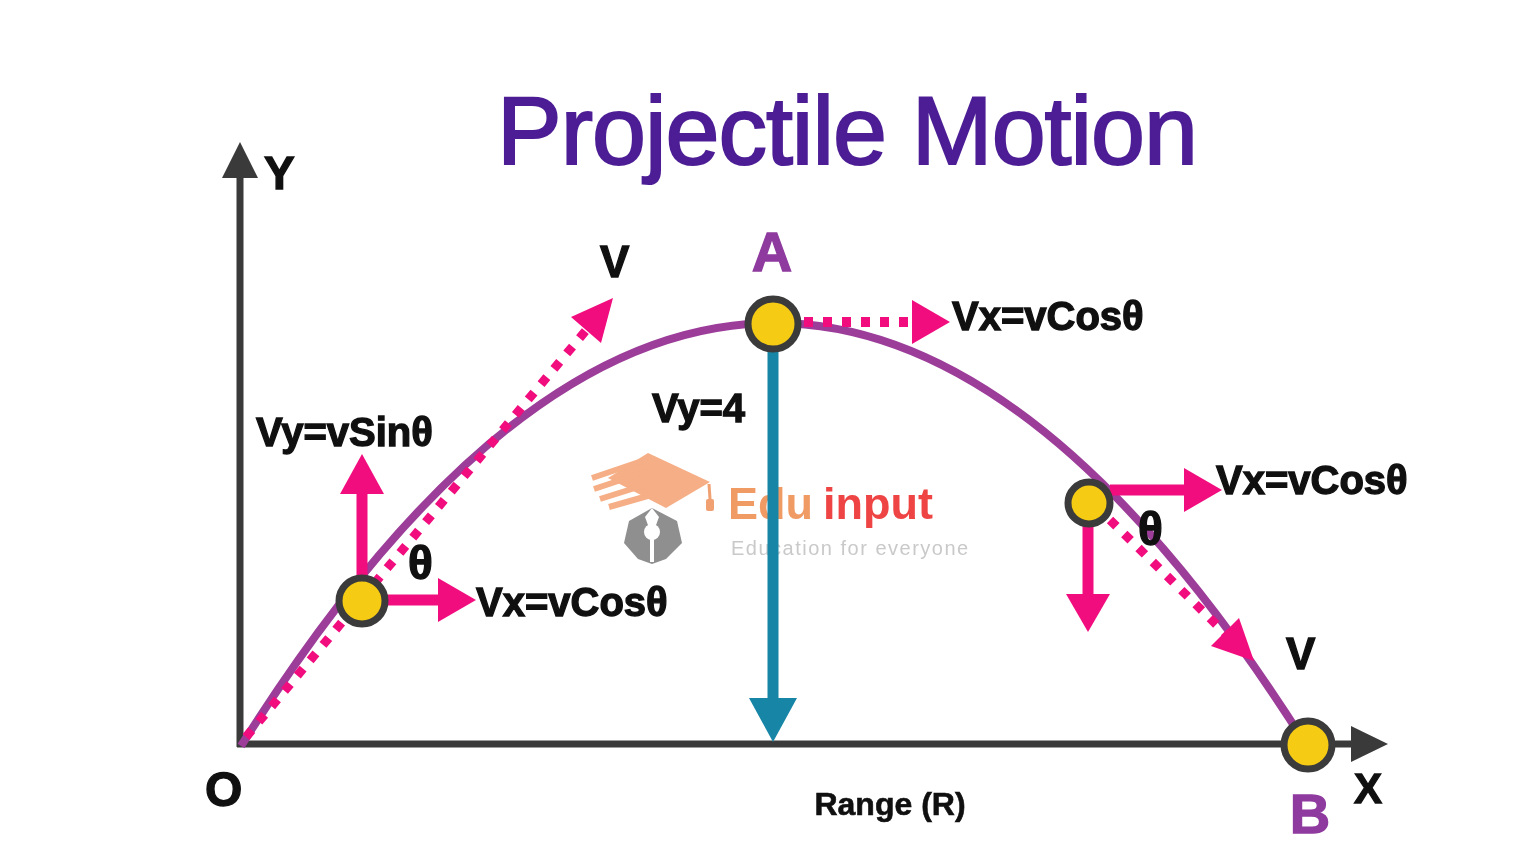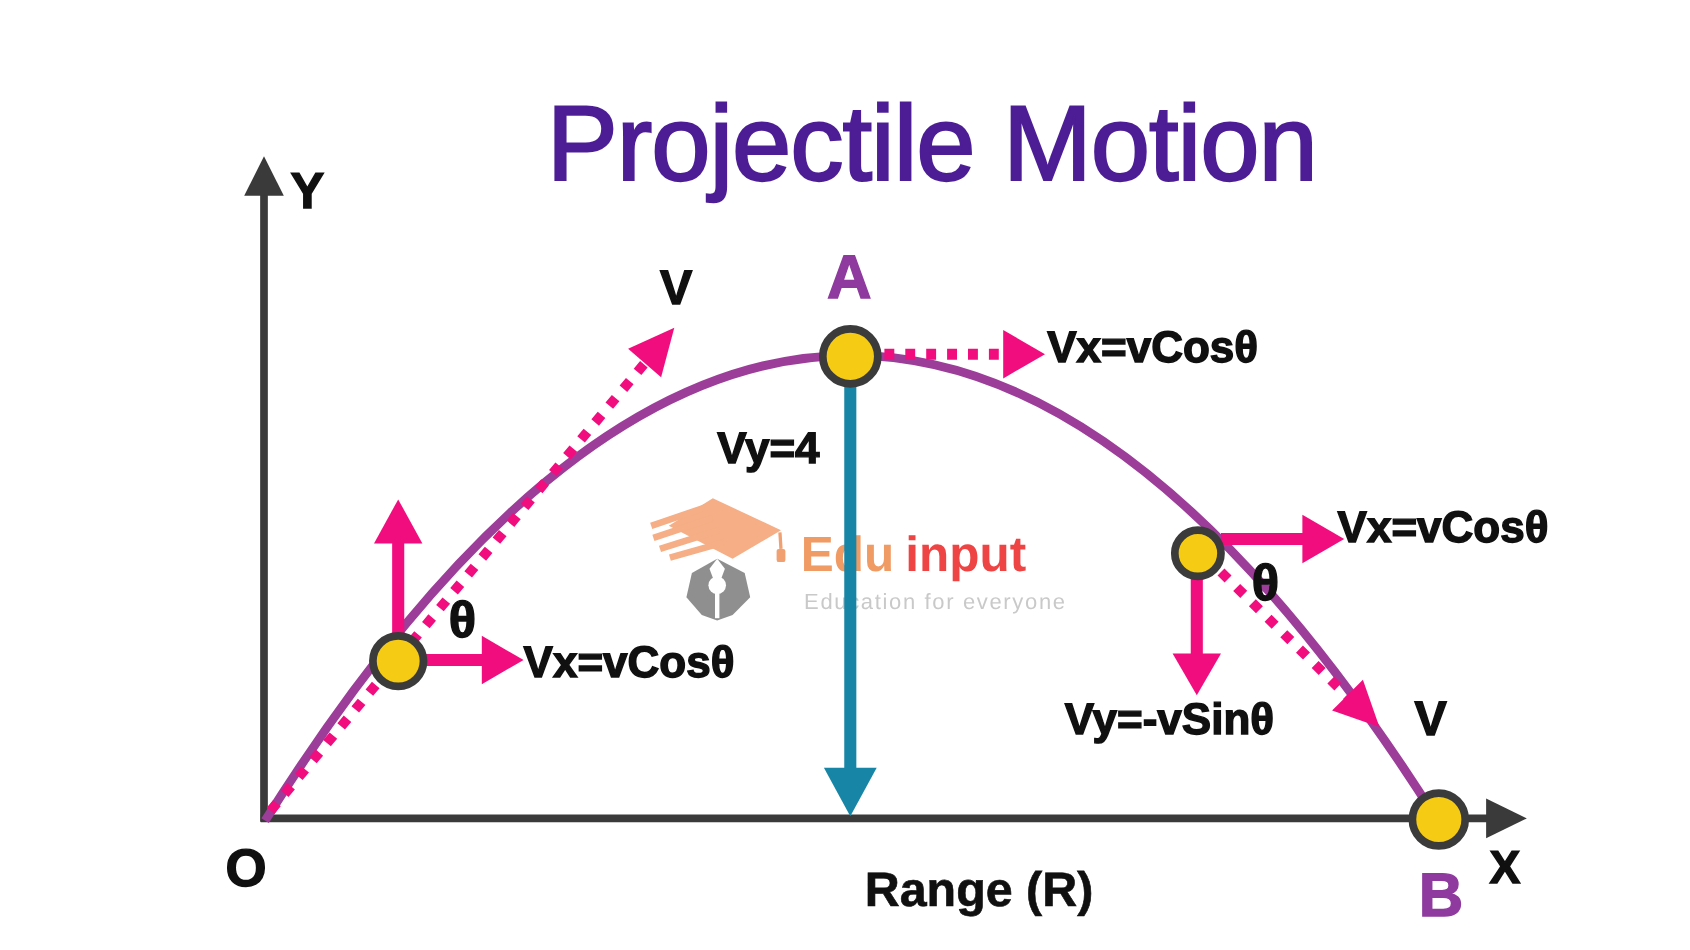--- a/index.html
+++ b/index.html
@@ -27,21 +27,21 @@
     letter-spacing:-1px;
     color:#4c1d95;
     margin-left:32px;
     -webkit-text-stroke:2px currentColor;
   }
   .axis-lbl{font-size:46px;}
   .pt-lbl{color:#8E3A9E;font-size:56px;}
   .vec-lbl{font-size:40px;}
   .theta-lbl{font-size:46px;}
   .v-lbl{font-size:44px;}
-  .range-lbl{font-size:44px;-webkit-text-stroke:0.6px currentColor;}
+  .range-lbl{font-size:32px;-webkit-text-stroke:0.6px currentColor;}
 
   
   .watermark{position:absolute;left:0;top:0;width:1536px;height:864px;z-index:1;}
   .diagram{z-index:2;}
   .labels{z-index:3;}
   .wm-text{
     position:absolute;left:728px;top:478px;
     font-size:45px;font-weight:700;letter-spacing:0;
   }
   .wm-edu{color:#F09A64;}
@@ -144,25 +144,25 @@
 
     <div class="lbl axis-lbl heavy" style="left:264px;top:150px;">Y</div>
     <div class="lbl axis-lbl heavy" style="left:1354px;top:768px;font-size:42px;">X</div>
     <div class="lbl axis-lbl heavy" style="left:205px;top:766px;font-size:48px;">O</div>
     <div class="lbl range-lbl" style="left:890px;top:788px;transform:translateX(-50%);">Range (R)</div>
 
     <div class="lbl pt-lbl heavy" style="left:772px;top:224px;transform:translateX(-50%);">A</div>
     <div class="lbl pt-lbl heavy" style="left:1310px;top:786px;transform:translateX(-50%);">B</div>
 
     <div class="lbl v-lbl heavy" style="left:600px;top:240px;">V</div>
+    <div class="lbl vec-lbl heavy" style="left:256px;top:412px;">Vy=vSinθ</div>
     <div class="lbl vec-lbl heavy" style="left:476px;top:582px;">Vx=vCosθ</div>
     <div class="lbl theta-lbl heavy" style="left:408px;top:540px;">θ</div>
 
     <div class="lbl vec-lbl heavy" style="left:652px;top:388px;">Vy=4</div>
     <div class="lbl vec-lbl heavy" style="left:952px;top:296px;">Vx=vCosθ</div>
 
     <div class="lbl vec-lbl heavy" style="left:1216px;top:460px;">Vx=vCosθ</div>
     <div class="lbl theta-lbl heavy" style="left:1138px;top:506px;">θ</div>
-    <div class="lbl vec-lbl heavy" style="left:968px;top:634px;">Vy=-vSinθ</div>
     <div class="lbl v-lbl heavy" style="left:1286px;top:632px;">V</div>
   </div>
 
 </div>
 
 </body></html>

